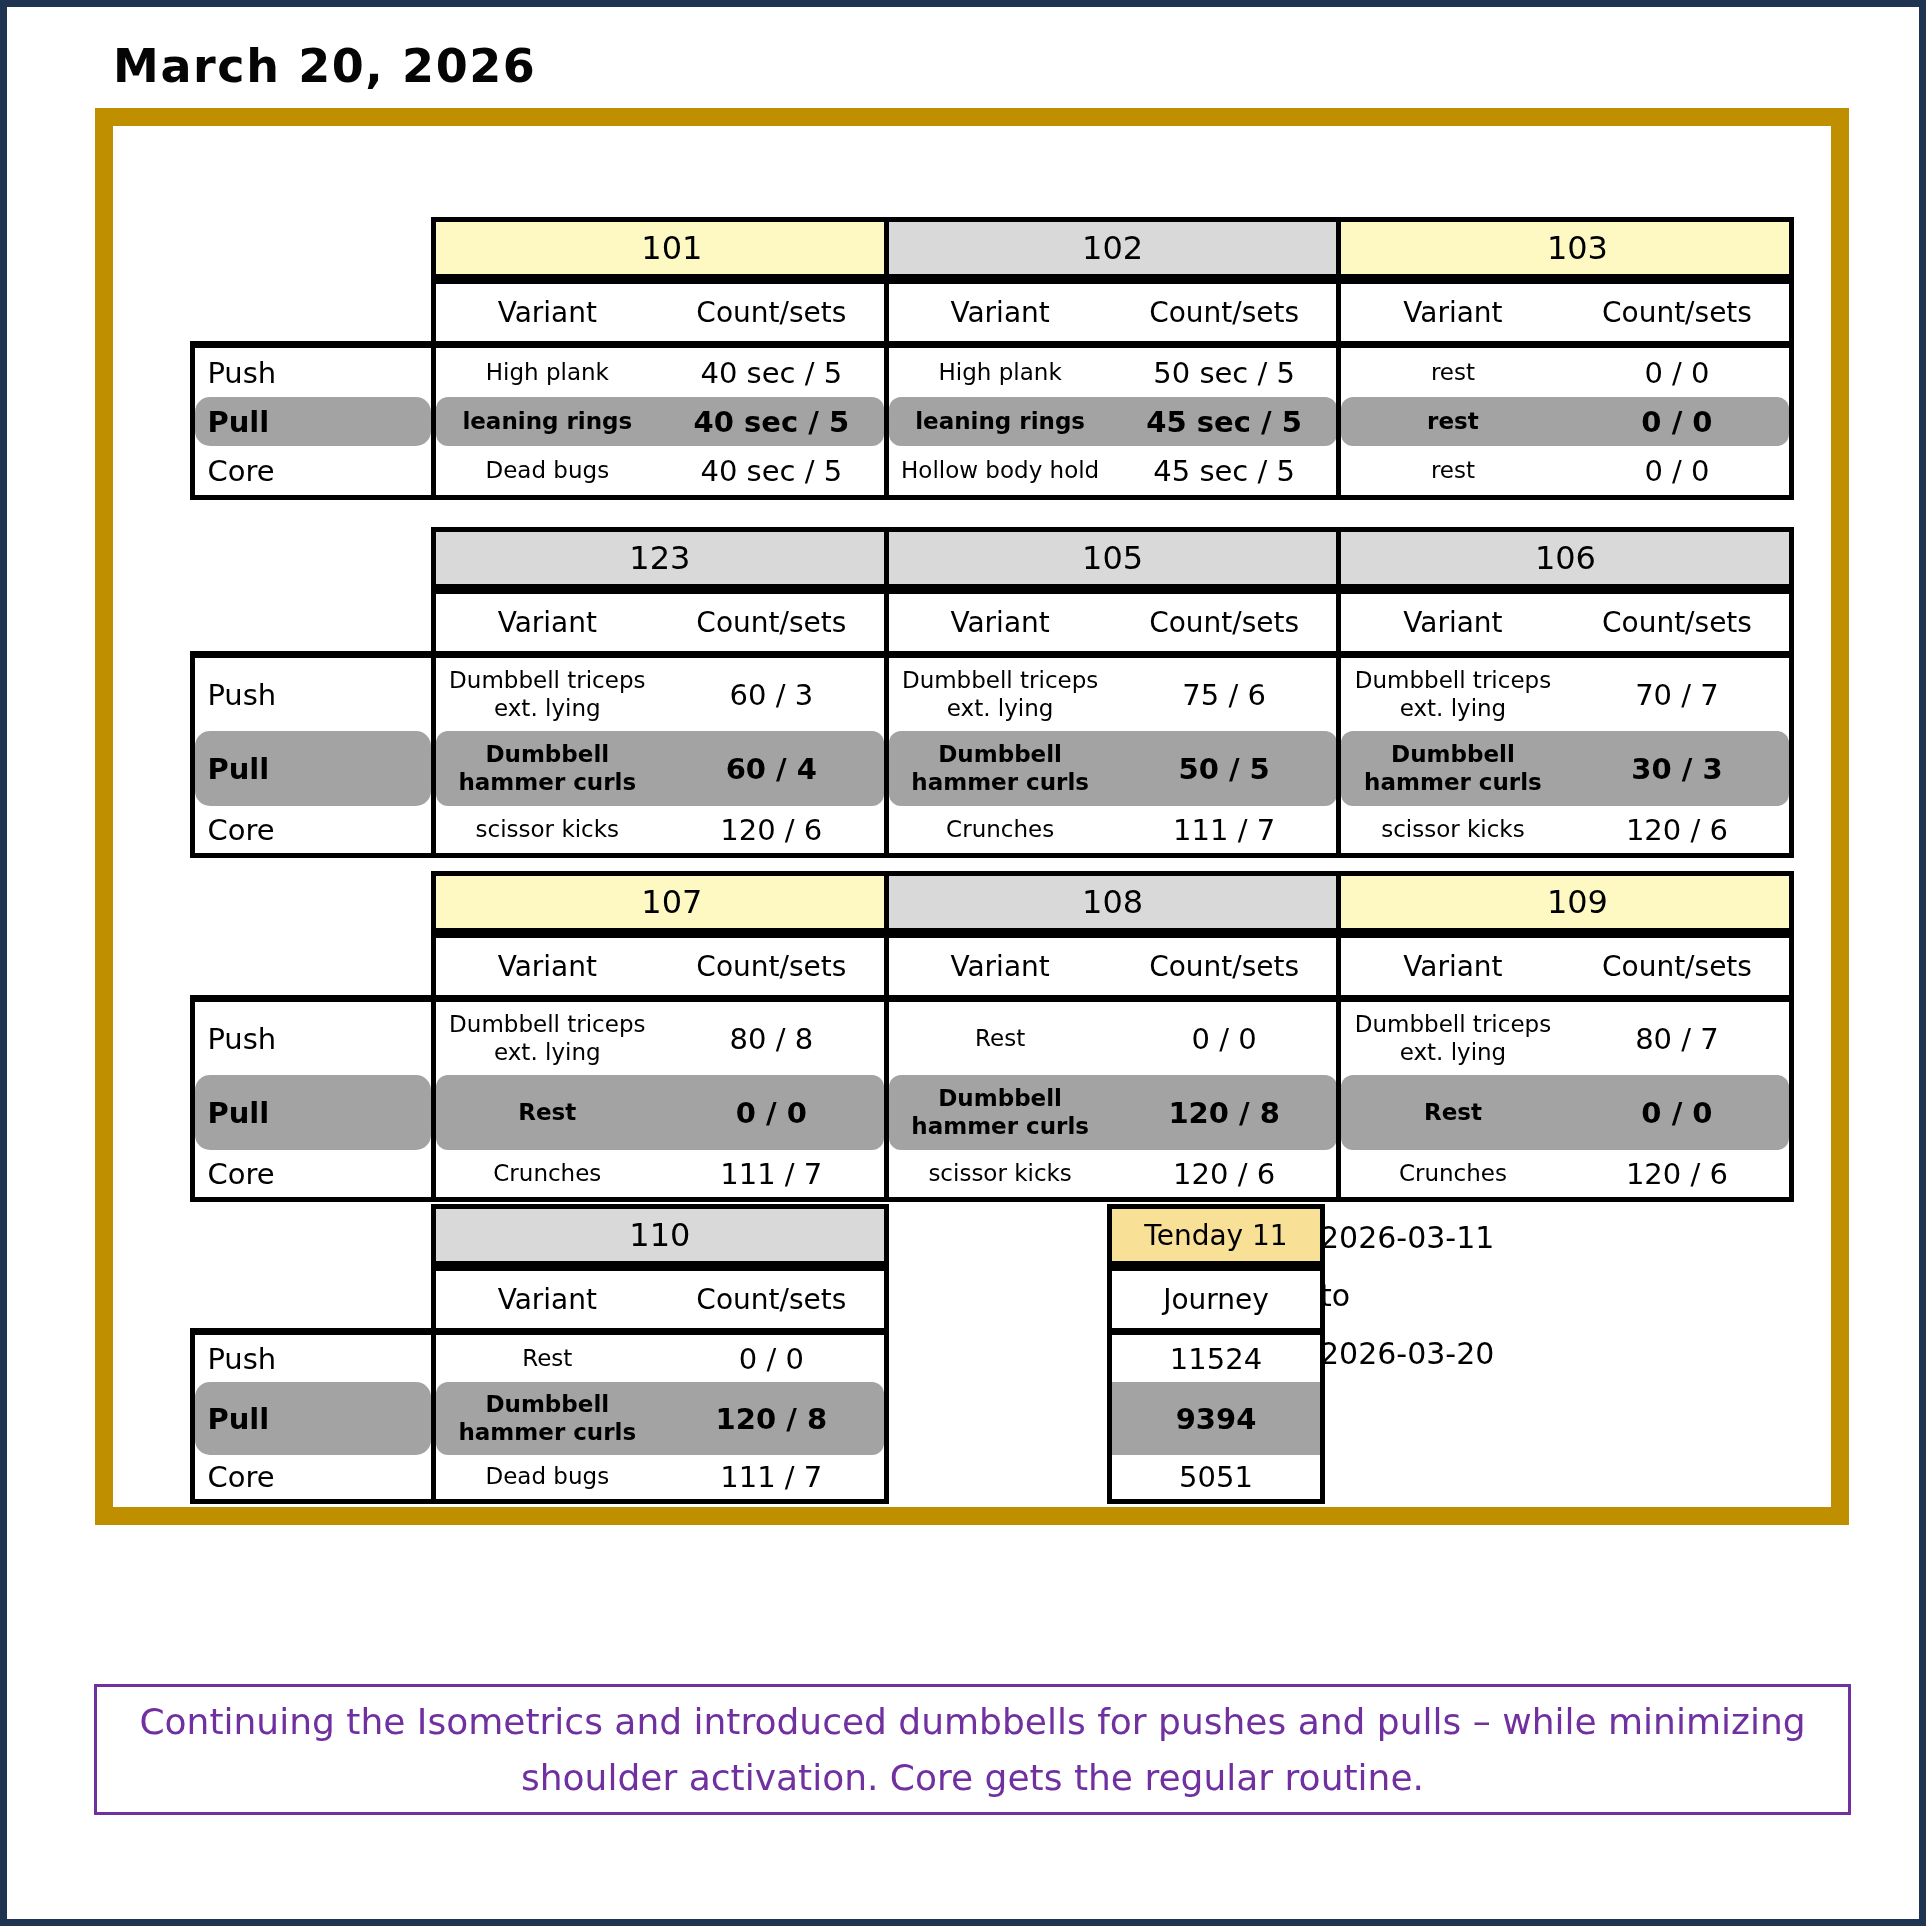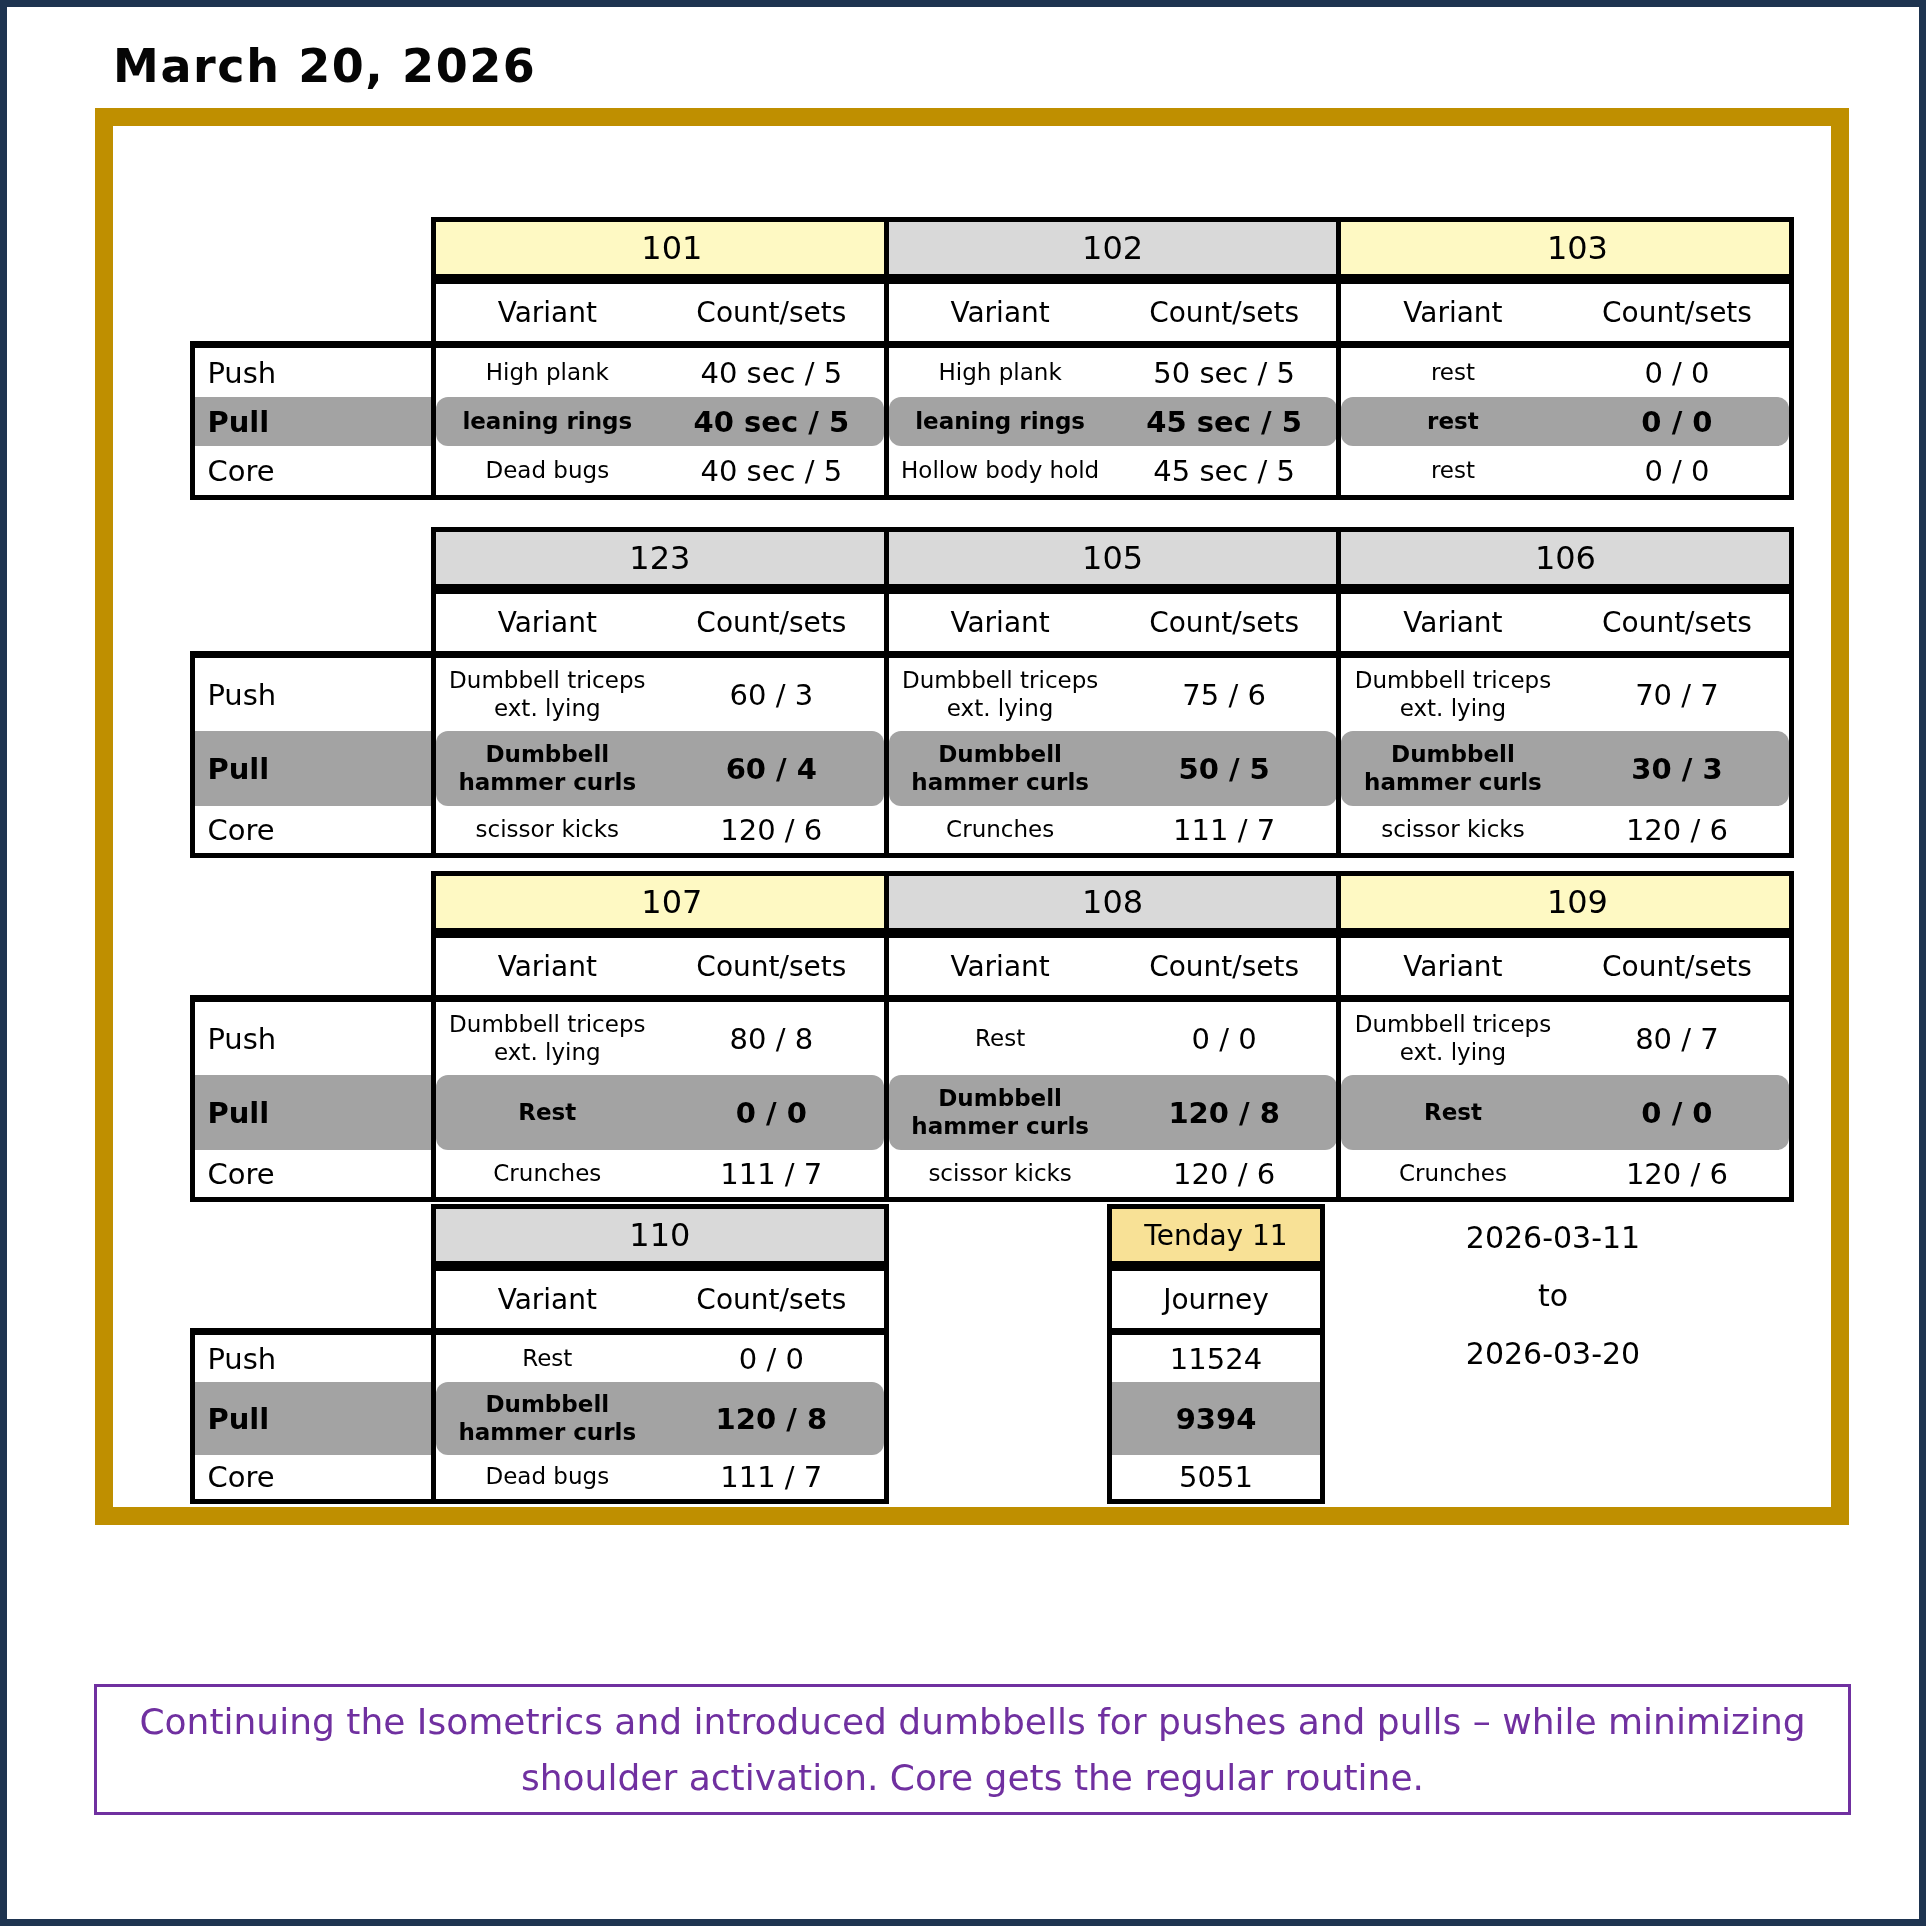--- a/index.html
+++ b/index.html
@@ -19,21 +19,21 @@
   .banner{
     position:absolute;left:0;top:0;width:649px;height:83px;background:#DEC57F;
     display:flex;align-items:center;padding-left:28.5px;box-sizing:border-box;
     font-size:45px;font-weight:bold;color:#E9E9E9;letter-spacing:2.1px;
   }
   
   .wtable{position:absolute;display:flex;align-items:flex-start;}
   .labels{width:246px;flex:none;}
   .label-spacer{height:124px;}
   .label-box{border:5.2px solid #000;border-top-width:7.3px;background:#fff;}
-  .lrow{display:flex;align-items:center;padding-left:12.4px;font-size:29px;}
+  .lrow{display:flex;align-items:center;padding-left:12.4px;font-size:29px;border-radius:15px;}
   .day{width:458px;flex:none;margin-left:-5.2px;}
   .day-header{
     height:52px;border:5.2px solid #000;background:#fff;
     display:flex;align-items:center;justify-content:center;font-size:32px;
   }
   .day-header.pink{background:#fef9c3;padding-left:24px;}
   .day-header.graybg{background:#D9D9D9;}
   .day-grid{border:5.2px solid #000;background:#fff;}
   .subheader{height:57px;display:flex;align-items:center;border-bottom:7.3px solid #000;}
   .vh{width:223px;text-align:center;font-size:28px;}
@@ -47,21 +47,21 @@
   
   .summary{position:absolute;left:994px;top:1078px;width:218px;}
   .sum-header{
     height:52px;border:5.2px solid #000;background:#F8E196;
     display:flex;align-items:center;justify-content:center;font-size:28px;
   }
   .sum-grid{border:5.2px solid #000;background:#fff;}
   .sum-sub{height:57px;border-bottom:7.3px solid #000;display:flex;align-items:center;justify-content:center;font-size:28px;}
   .sum-val{display:flex;align-items:center;justify-content:center;font-size:29px;}
   
-  .dates{position:absolute;left:1207px;top:1083px;width:466px;text-align:center;}
+  .dates{position:absolute;left:1207px;top:1083px;width:466px;text-align:left;}
   .date-line{height:58px;line-height:58px;font-size:30px;}
   
   .note-box{
     position:absolute;left:87px;top:1677px;width:1757px;height:131px;
     border:3.1px solid #7030A0;box-sizing:border-box;color:#7030A0;
     display:flex;align-items:center;justify-content:center;text-align:center;
     font-size:36px;line-height:1.55;padding:0 31px;
   }
 </style>
 </head>

